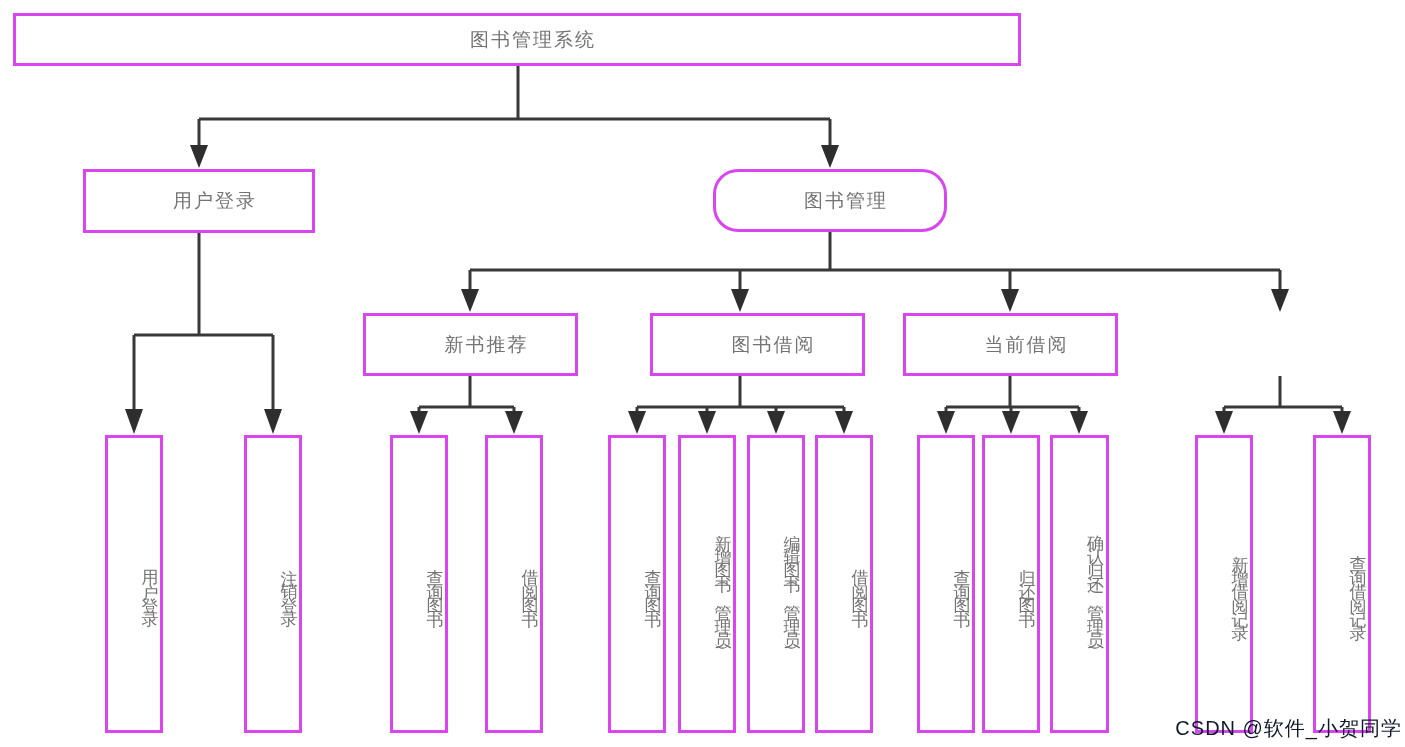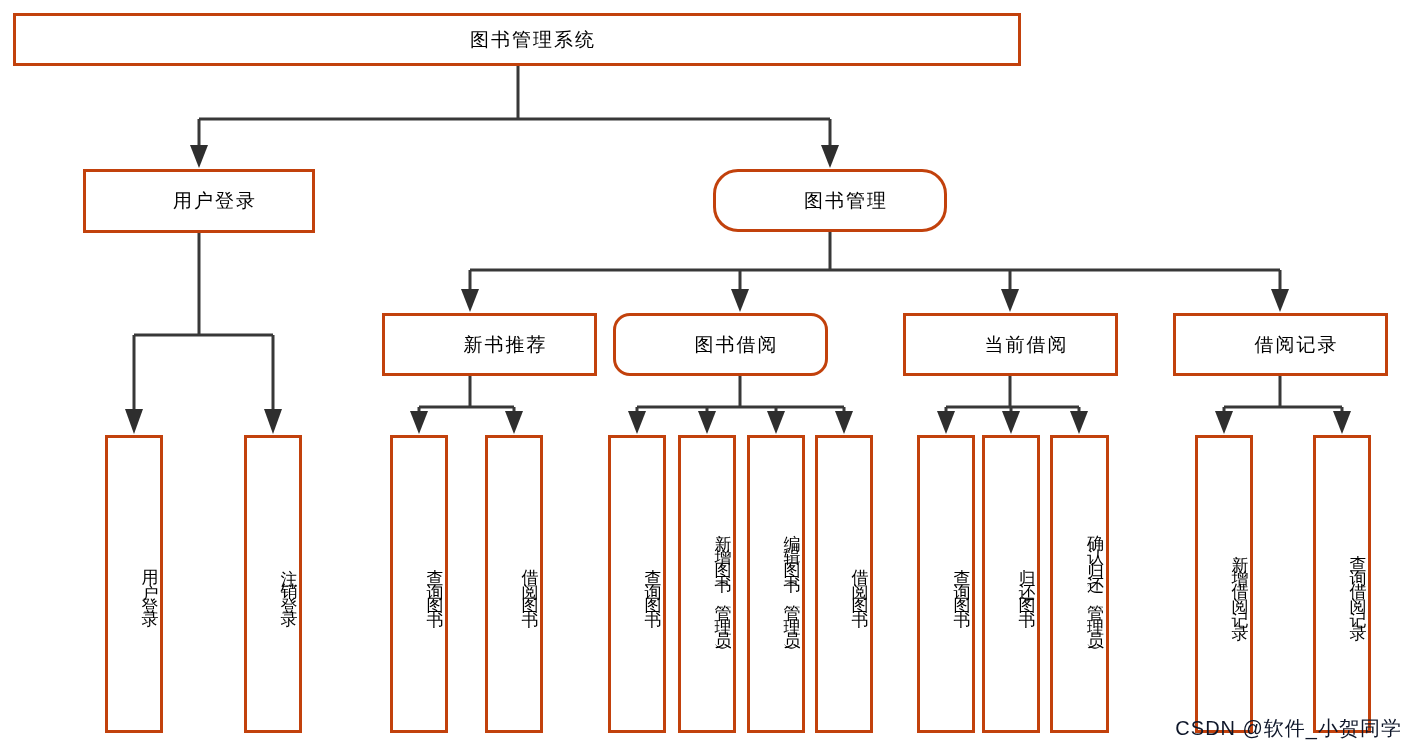--- a/index.html
+++ b/index.html
@@ -28,25 +28,25 @@
     stroke-width: 3;
   }
   .connectors path.arrowhead {
     fill: #2e2e2e;
     stroke: none;
   }
   .box {
     position: absolute;
     box-sizing: border-box;
     background: #ffffff;
-    border: 3px solid #c2410c;
+    border: 3px solid #d946ef;
     display: flex;
     align-items: center;
     justify-content: center;
-    color: #000000;
+    color: #737373;
     padding-left: 32px;
   }
   .hlbl {
     font-size: 19px;
     letter-spacing: 2px;
     white-space: nowrap;
   }
   .vlbl {
     writing-mode: vertical-rl;
     text-orientation: mixed;
@@ -113,31 +113,28 @@
     <span class="hlbl">图书管理系统</span>
   </div>
 
   <div class="box" style="left:83px; top:169px; width:232px; height:64px;">
     <span class="hlbl">用户登录</span>
   </div>
   <div class="box" style="left:713px; top:169px; width:234px; height:63px;border-radius:25px;">
     <span class="hlbl">图书管理</span>
   </div>
 
-  <div class="box" style="left:363px; top:313px; width:215px; height:63px;margin-left:19px;">
+  <div class="box" style="left:363px; top:313px; width:215px; height:63px;">
     <span class="hlbl">新书推荐</span>
   </div>
-  <div class="box" style="left:613px; top:313px; width:215px; height:63px;border-radius:17px;">
+  <div class="box" style="left:650px; top:313px; width:215px; height:63px;">
     <span class="hlbl">图书借阅</span>
   </div>
   <div class="box" style="left:903px; top:313px; width:215px; height:63px;">
     <span class="hlbl">当前借阅</span>
-  </div>
-  <div class="box" style="left:1173px; top:313px; width:215px; height:63px;">
-    <span class="hlbl">借阅记录</span>
   </div>
 
   <div class="box" style="left:105px; top:435px; width:58px; height:298px;">
     <span class="vlbl">用户登录</span>
   </div>
   <div class="box" style="left:244px; top:435px; width:58px; height:298px;">
     <span class="vlbl">注销登录</span>
   </div>
 
   <div class="box" style="left:390px; top:435px; width:58px; height:298px;">

